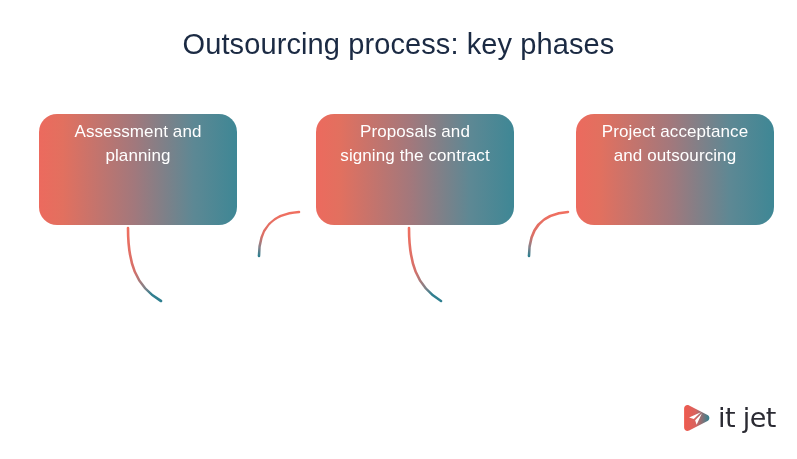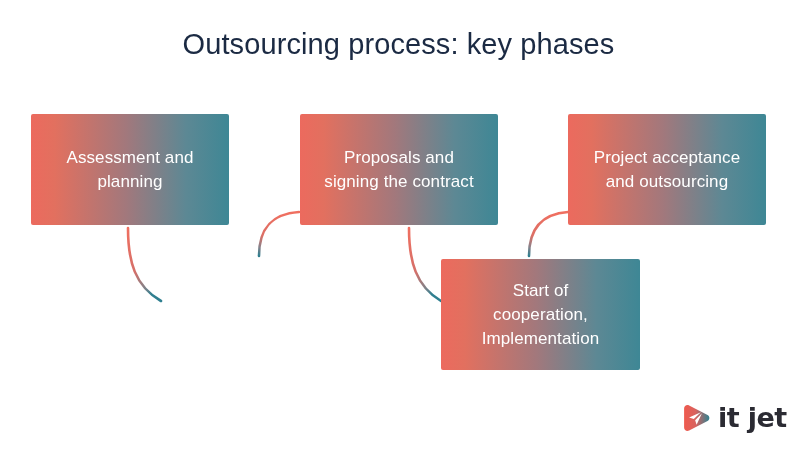--- a/index.html
+++ b/index.html
@@ -35,60 +35,61 @@
   .connectors {
     position: absolute;
     left: 0;
     top: 0;
     width: 797px;
     height: 459px;
     pointer-events: none;
   }
   .phase-box {
     position: absolute;
-    border-radius: 2px;
+    border-radius: 18px;
     background: linear-gradient(90deg, #ec6a5e 0%, #e2705f 12%, #a2787c 48%, #5d8894 78%, #3e8795 100%);
     display: flex;
-    align-items: center;
+    align-items: flex-start;
     justify-content: center;
     box-sizing: border-box;
     padding: 6px 14px;
+    margin-left: 8px;
   }
   .phase-label {
     color: #ffffff;
     font-size: 17px;
     line-height: 24px;
     text-align: center;
     font-weight: 400;
     letter-spacing: 0.1px;
     white-space: pre-line;
   }
   #box-1 { left: 31px;  top: 114px; width: 198px; height: 111px; }
   #box-2 { left: 161px; top: 259px; width: 198px; height: 111px; }
-  #box-3 { left: 300px; top: 114px; width: 198px; height: 111px; }
+  #box-3 { left: 308px; top: 114px; width: 198px; height: 111px; }
   #box-4 { left: 441px; top: 259px; width: 199px; height: 111px; }
   #box-5 { left: 568px; top: 114px; width: 198px; height: 111px; }
 
   #logo {
     position: absolute;
     left: 681px;
     top: 400px;
     height: 34px;
     display: flex;
     align-items: center;
     gap: 6px;
   }
   #logo-mark {
     width: 31px;
     height: 31px;
     display: block;
   }
   #logo-text {
     font-size: 27px;
-    font-weight: 700;
+    font-weight: 400;
     color: #2b2b33;
     letter-spacing: -0.6px;
     line-height: 1;
     font-family: "DejaVu Sans", sans-serif;
   }
 </style>
 </head>
 <body>
 
 <div id="canvas">
@@ -124,25 +125,20 @@
     <span class="phase-label">Assessment and
 planning</span>
   </div>
 
 
   <div class="phase-box" id="box-3">
     <span class="phase-label">Proposals and
 signing the contract</span>
   </div>
 
-  <div class="phase-box" id="box-4">
-    <span class="phase-label">Start of
-cooperation,
-Implementation</span>
-  </div>
 
   <div class="phase-box" id="box-5">
     <span class="phase-label">Project acceptance
 and outsourcing</span>
   </div>
 
   <div id="logo">
     <svg id="logo-mark" viewBox="0 0 32 32" xmlns="http://www.w3.org/2000/svg">
       <defs>
         <linearGradient id="logoGrad" x1="0" y1="0.5" x2="1" y2="0.5">

